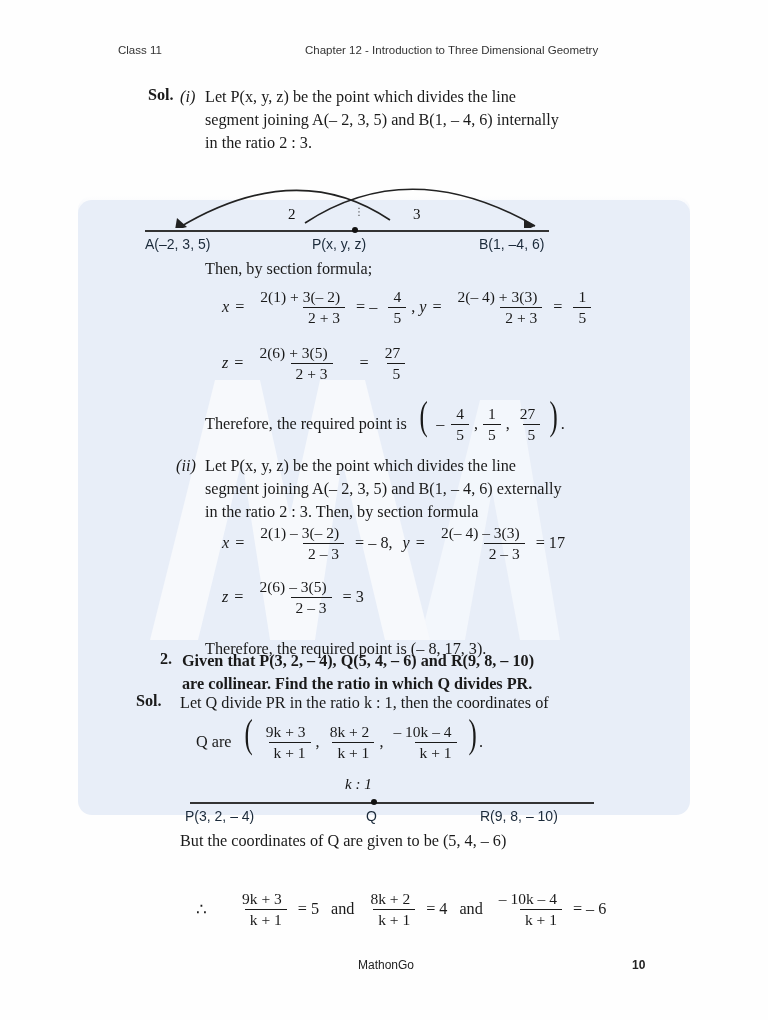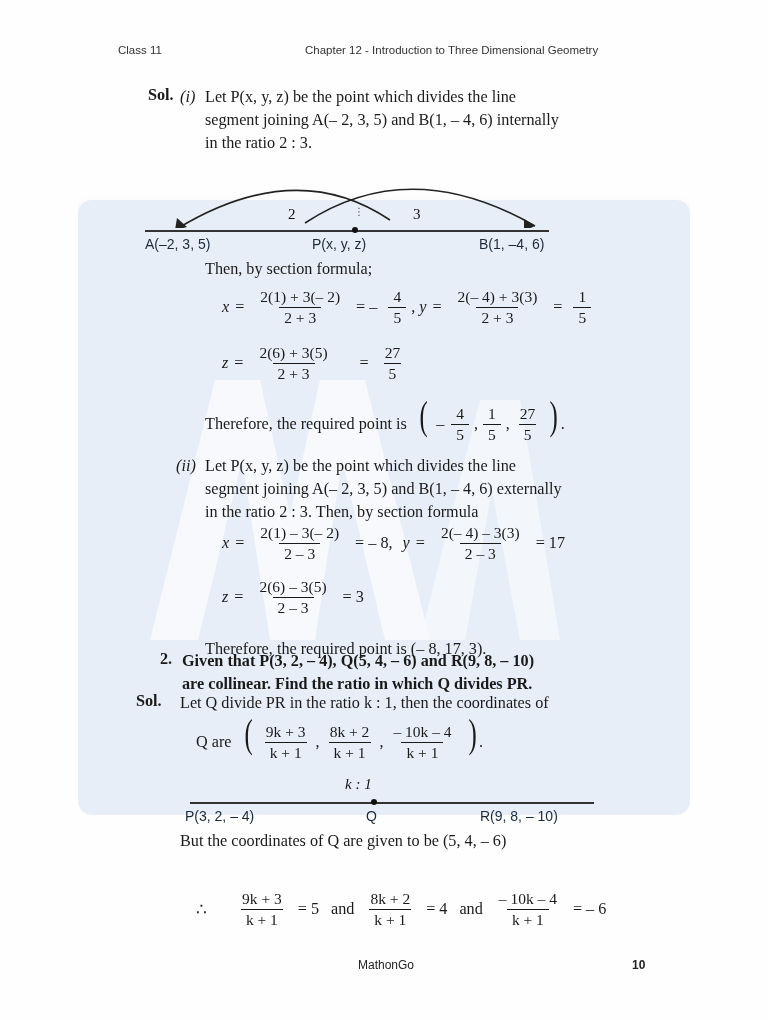--- a/index.html
+++ b/index.html
@@ -46,21 +46,21 @@
   .bold { font-weight:bold; }
 
   
   .para { text-align:justify; }
   .para > span { display:block; }
   .just { display:flex; justify-content:space-between; }
   .just::after { content:""; }
 
   
   .mrow { position:absolute; display:flex; align-items:center; font-size:16.2px; white-space:nowrap; }
-  .frac { display:inline-flex; flex-direction:column; align-items:center;
+  .frac { display:inline-flex; flex-direction:column; align-items:flex-end;
           vertical-align:middle; margin:0 5px; }
   .frac .num { padding:0 5px 1px 5px; font-size:15.5px; }
   .frac .den { padding:1px 5px 0 5px; font-size:15.5px; border-top:1.4px solid #1a1a1a; }
   .eq { margin:0 6px; }
   .paren-big { font-size:40px; line-height:0; font-weight:300; display:inline-block;
                transform:scaleX(.62); transform-origin:center; }
 
   
   .diag { position:absolute; }
   .axisline { position:absolute; height:2px; background:#333; }

